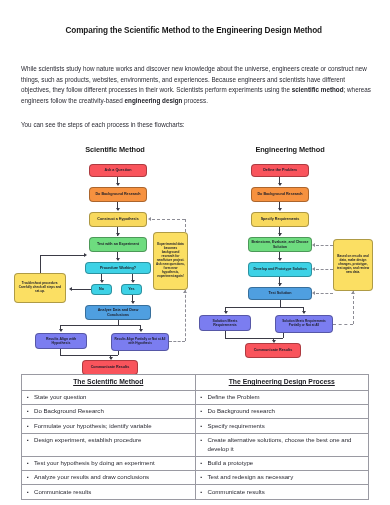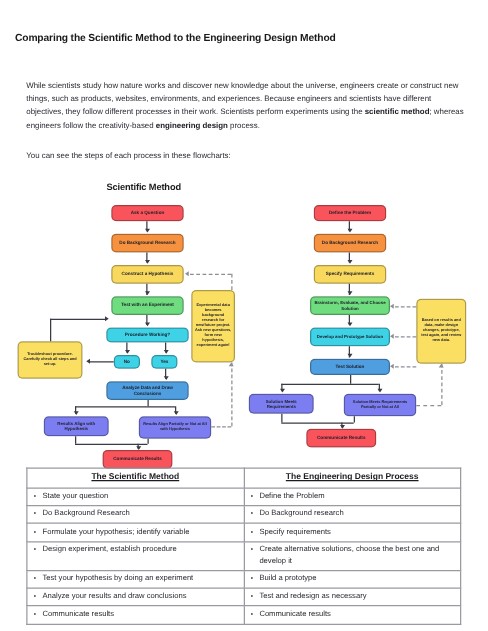--- a/index.html
+++ b/index.html
@@ -18,23 +18,23 @@
     position: relative;
     width: 390px;
     height: 505px;
     background: #ffffff;
     box-sizing: border-box;
   }
   
   .doc-title {
     position: absolute;
     top: 26px;
-    left: 12px;
-    width: 372px;
-    text-align: left;
+    left: 0;
+    width: 322px;
+    text-align: right;
     font-size: 8.2px;
     font-weight: bold;
     letter-spacing: -0.1px;
     color: #1a1a1a;
   }
   .intro {
     position: absolute;
     top: 64px;
     left: 21px;
     width: 352px;
@@ -179,20 +179,21 @@
   <div class="doc-title">Comparing the Scientific Method to the Engineering Design Method</div>
 
   <div class="intro">
     <span>While scientists study how nature works and discover new knowledge about the universe, engineers create or construct new things, such as products, websites, environments, and experiences. Because engineers and scientists have different objectives, they follow different processes in their work. Scientists perform experiments using the </span><b>scientific method</b><span>; whereas engineers follow the creativity-based </span><b>engineering design</b><span> process.</span>
   </div>
   <div class="intro-2">You can see the steps of each process in these flowcharts:</div>
 
   <div class="charts">
 
     <div class="chart-title" id="title-sci">Scientific Method</div>
+    <div class="chart-title" id="title-eng">Engineering Method</div>
 
     <div class="node" style="left:89px; top:24px; width:58px; height:13px; background:#f9545c;">Ask a Question</div>
     <div class="vline" style="left:117px; top:37px; height:8px;"></div>
     <div class="arrow-down" style="left:116px; top:43px;"></div>
 
     <div class="node" style="left:89px; top:47px; width:58px; height:15px; background:#f6913f;">Do Background Research</div>
     <div class="vline" style="left:117px; top:62px; height:8px;"></div>
     <div class="arrow-down" style="left:116px; top:68px;"></div>
 
     <div class="node" style="left:89px; top:72px; width:58px; height:15px; background:#f8d95e;">Construct a Hypothesis</div>

